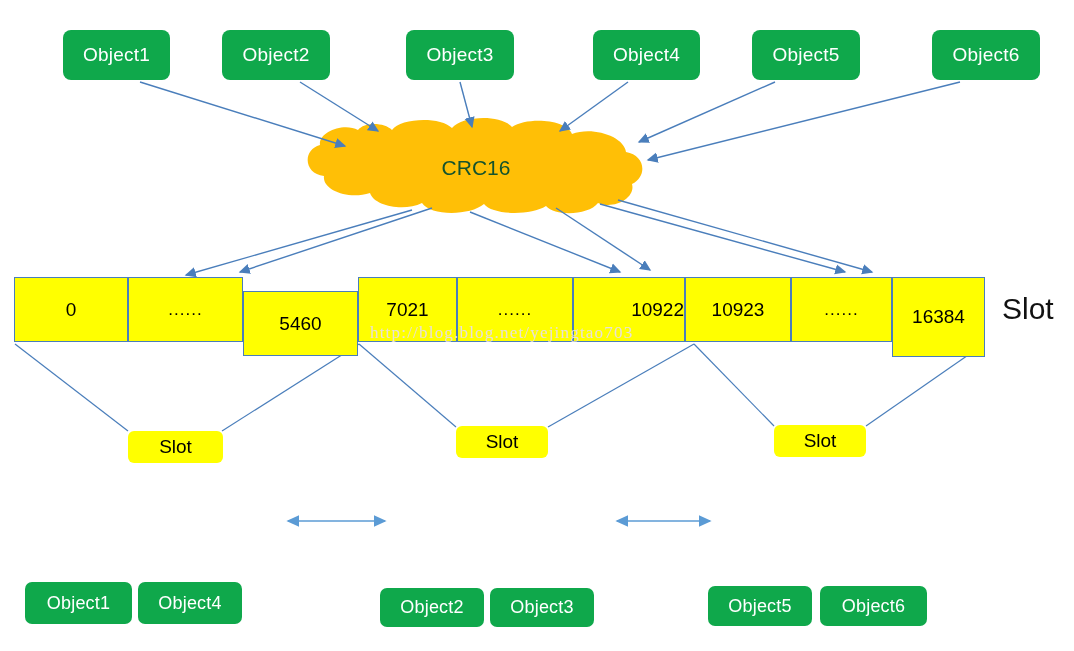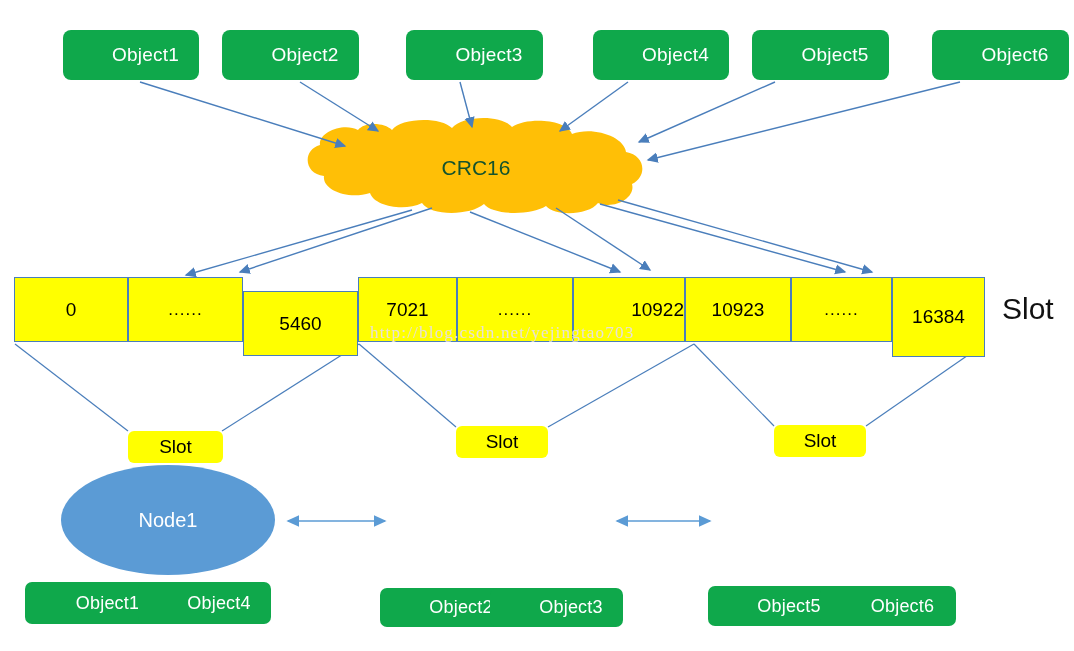--- a/index.html
+++ b/index.html
@@ -4,21 +4,20 @@
 <style>
   html,body{margin:0;padding:0;background:#ffffff;}
   body{font-family:"Liberation Sans","DejaVu Sans",sans-serif;}
   #stage{position:relative;width:1074px;height:651px;background:#fff;overflow:hidden;}
   svg.layer{position:absolute;left:0;top:0;width:1074px;height:651px;pointer-events:none;}
 
   .obj-box{
     position:absolute;background:#0FA84B;border-radius:8px;
     color:#ffffff;font-size:19px;display:flex;align-items:center;justify-content:center;
     letter-spacing:.2px;
-    padding-left:29px;
   }
   .obj-box.small{font-size:18px;border-radius:7px;}
 
   .cloud-label{
     position:absolute;color:#14532d;font-size:21px;
     display:flex;align-items:center;justify-content:center;width:100%;height:100%;
   }
   #cloud{position:absolute;left:306px;top:124px;width:340px;height:88px;}
 
   .slot-cell{
@@ -166,28 +165,25 @@
   </div>
   <div class="slot-cell" style="left:791px;top:277px;width:101px;height:65px;">
     <span class="dots">......</span>
   </div>
   <div class="slot-cell" style="left:892px;top:277px;width:93px;height:80px;">
     <span>16384</span>
   </div>
 
   <div id="slot-caption">Slot</div>
 
-  <div id="watermark">http://blog.csdn.net/yejingtao703</div>
+  <div id="watermark">http://blog.blog.net/yejingtao703</div>
 
   <div class="slot-tag" style="left:128px;top:431px;width:95px;height:32px;">
     <span>Slot</span>
   </div>
-  <div class="node" style="left:61px;top:465px;width:214px;height:110px;">
-    <span>Node1</span>
-  </div>
   <div class="obj-box small" style="left:25px;top:582px;width:107px;height:42px;">
     <span>Object1</span>
   </div>
   <div class="obj-box small" style="left:138px;top:582px;width:104px;height:42px;">
     <span>Object4</span>
   </div>
 
   <div class="slot-tag" style="left:456px;top:426px;width:92px;height:32px;">
     <span>Slot</span>
   </div>

